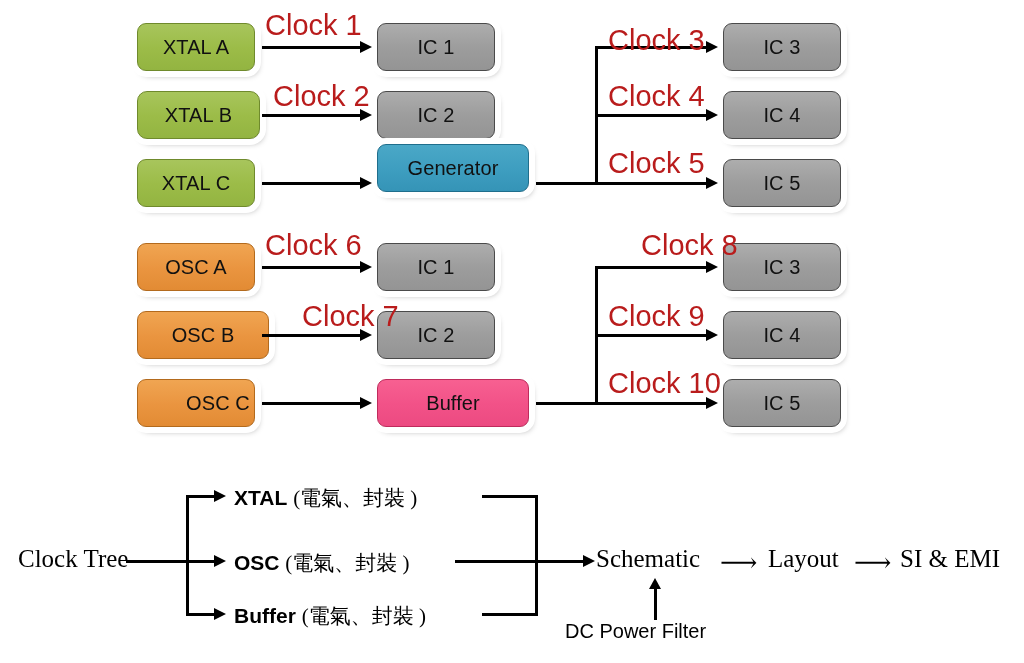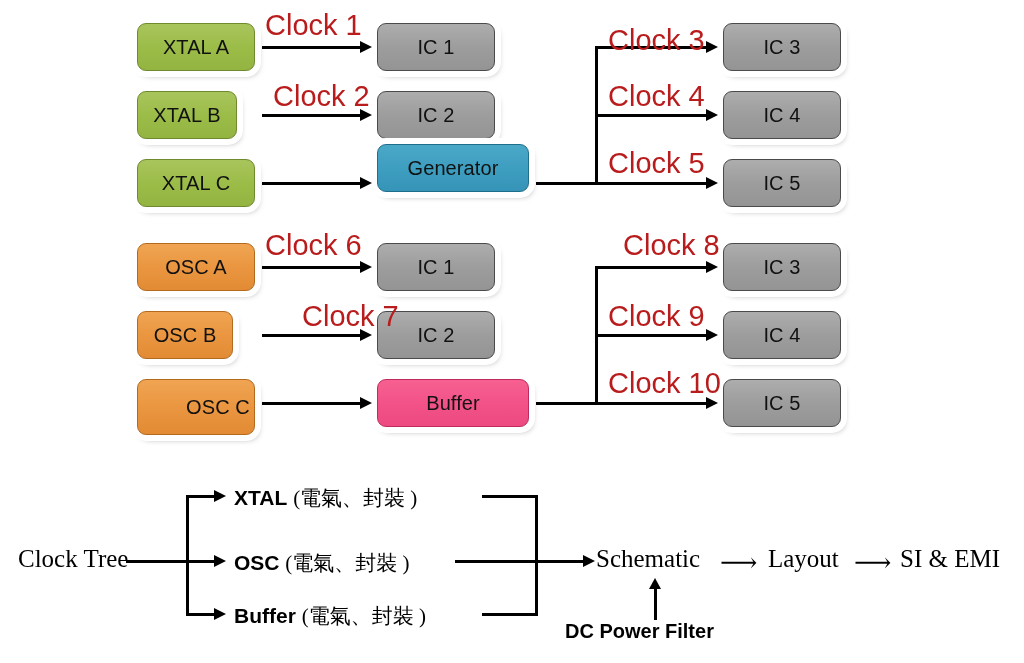--- a/index.html
+++ b/index.html
@@ -111,21 +111,21 @@
     color: #000000;
     white-space: nowrap;
   }
   .branch-text .cjk {
     font-family: "Liberation Serif", "DejaVu Serif", serif;
     font-weight: normal;
   }
   .dcpf-text {
     position: absolute;
     font-size: 20px;
-    font-weight: bold;
+    font-weight: normal;
     color: #000000;
     white-space: nowrap;
   }
   .glyph-arrow {
     position: absolute;
     font-family: "Liberation Serif", "DejaVu Serif", serif;
     font-size: 26px;
     color: #000000;
     line-height: 1;
   }
@@ -133,21 +133,21 @@
 </head>
 <body>
 
 <div id="canvas">
 
   <div>
 
     <div class="node node-green" style="left:137px; top:23px; width:118px; height:48px;">
       <span>XTAL A</span>
     </div>
-    <div class="node node-green" style="left:137px; top:91px; width:100px; height:48px;">
+    <div class="node node-green" style="left:137px; top:91px; width:123px; height:48px;border-radius:10px;">
       <span>XTAL B</span>
     </div>
     <div class="node node-green" style="left:137px; top:159px; width:118px; height:48px;">
       <span>XTAL C</span>
     </div>
 
     <div class="node node-gray" style="left:377px; top:23px; width:118px; height:48px;">
       <span>IC 1</span>
     </div>
     <div class="node node-gray" style="left:377px; top:91px; width:118px; height:48px;">
@@ -194,24 +194,24 @@
     <div class="clk-label" style="left:608px; top:9px;margin-top:15px;">Clock 3</div>
     <div class="clk-label" style="left:608px; top:80px;">Clock 4</div>
     <div class="clk-label" style="left:608px; top:147px;">Clock 5</div>
   </div>
 
   <div>
 
     <div class="node node-orange" style="left:137px; top:243px; width:118px; height:48px;">
       <span>OSC A</span>
     </div>
-    <div class="node node-orange" style="left:137px; top:311px; width:96px; height:48px;">
+    <div class="node node-orange" style="left:137px; top:311px; width:132px; height:48px;">
       <span>OSC B</span>
     </div>
-    <div class="node node-orange" style="left:137px; top:379px; width:118px; height:56px;padding-left:44px;">
+    <div class="node node-orange" style="left:137px; top:379px; width:118px; height:48px;padding-left:44px;">
       <span>OSC C</span>
     </div>
 
     <div class="node node-gray" style="left:377px; top:243px; width:118px; height:48px;">
       <span>IC 1</span>
     </div>
     <div class="node node-gray" style="left:377px; top:311px; width:118px; height:48px;">
       <span>IC 2</span>
     </div>
 
@@ -245,21 +245,21 @@
     <div class="arrow-r" style="left:706px; top:261px;"></div>
 
     <div class="wire-h" style="left:595px; top:334px; width:113px;"></div>
     <div class="arrow-r" style="left:706px; top:329px;"></div>
 
     <div class="wire-h" style="left:595px; top:402px; width:113px;"></div>
     <div class="arrow-r" style="left:706px; top:397px;"></div>
 
     <div class="clk-label" style="left:265px; top:229px;">Clock 6</div>
     <div class="clk-label" style="left:270px; top:300px;margin-left:32px;">Clock 7</div>
-    <div class="clk-label" style="left:623px; top:229px;">Clock 8</div>
+    <div class="clk-label" style="left:641px; top:229px;">Clock 8</div>
     <div class="clk-label" style="left:608px; top:300px;">Clock 9</div>
     <div class="clk-label" style="left:608px; top:367px;">Clock 10</div>
   </div>
 
   <div>
 
     <div class="serif-text" style="left:18px; top:545px;">Clock Tree</div>
 
     <div class="wire-h" style="left:126px; top:560px; width:62px;"></div>
 

